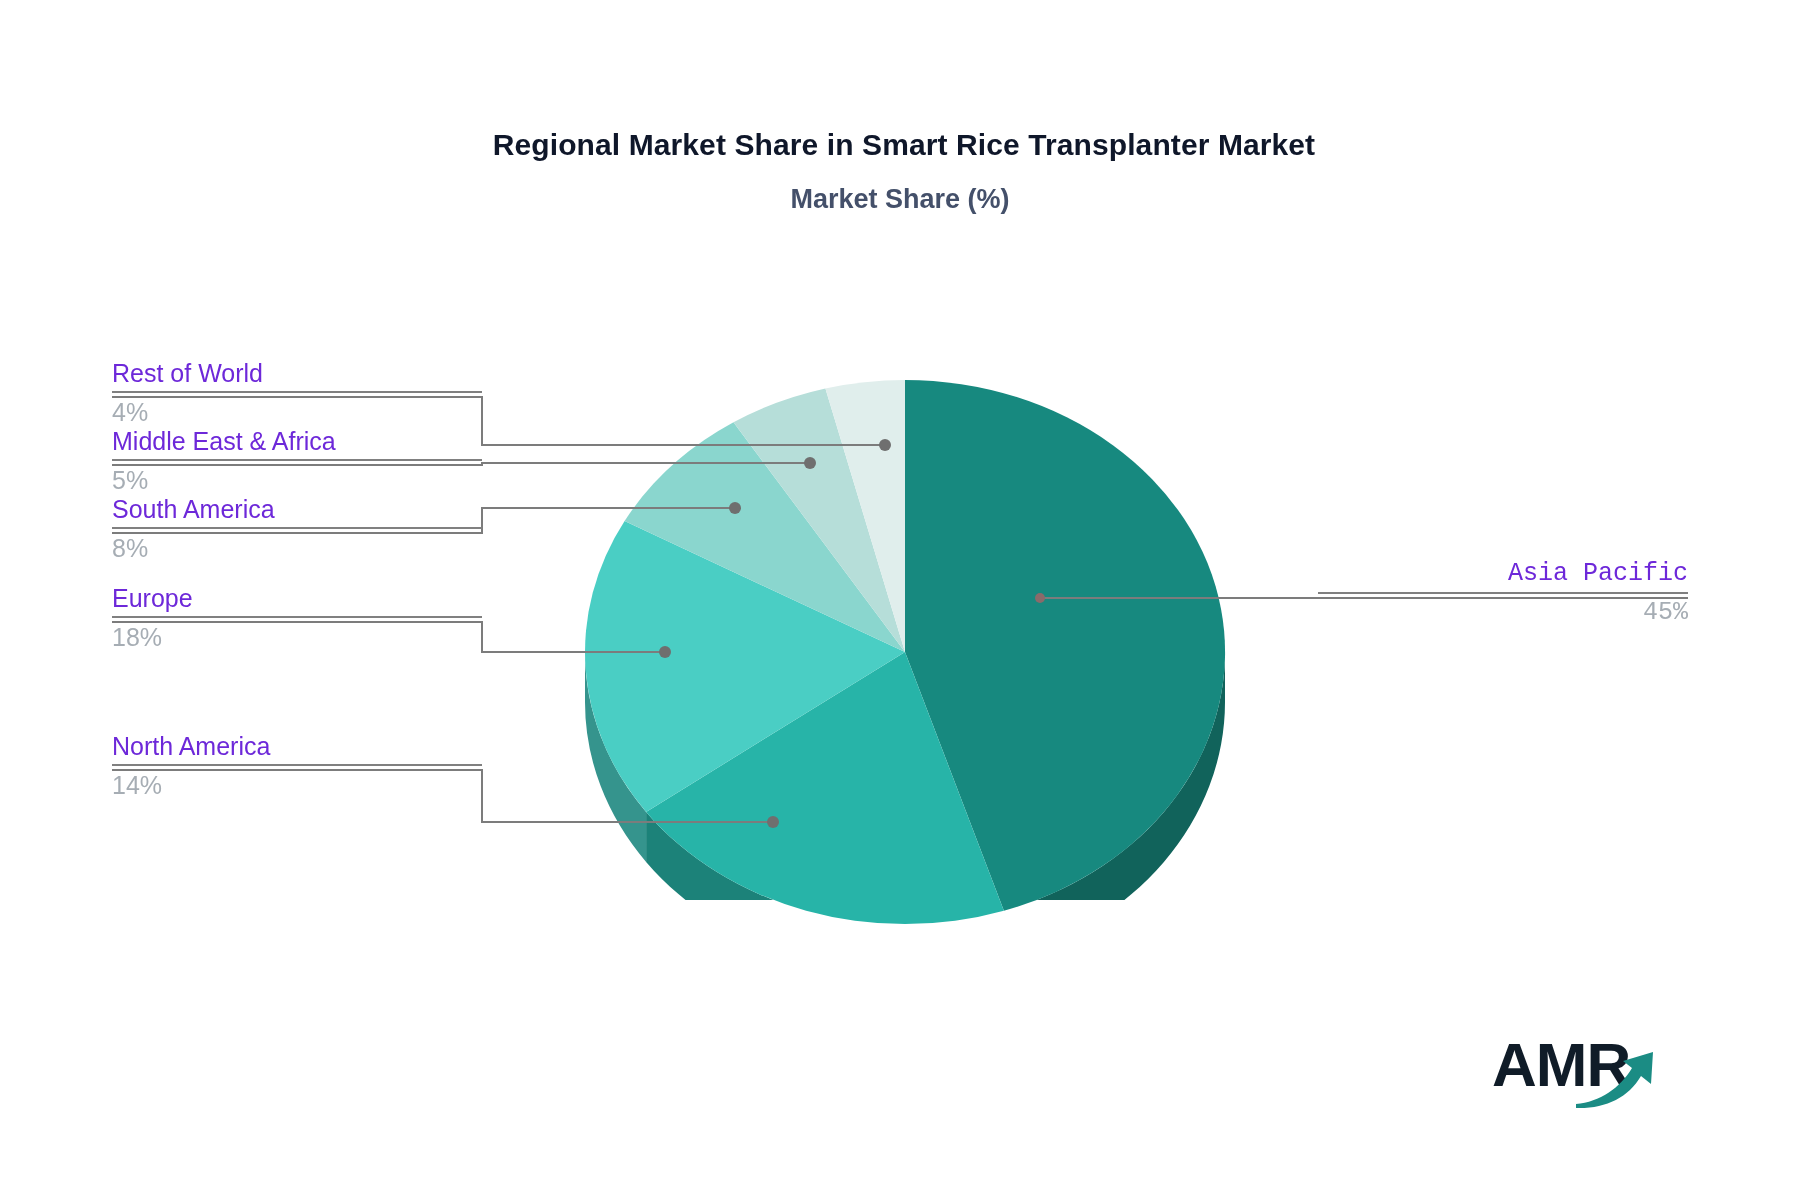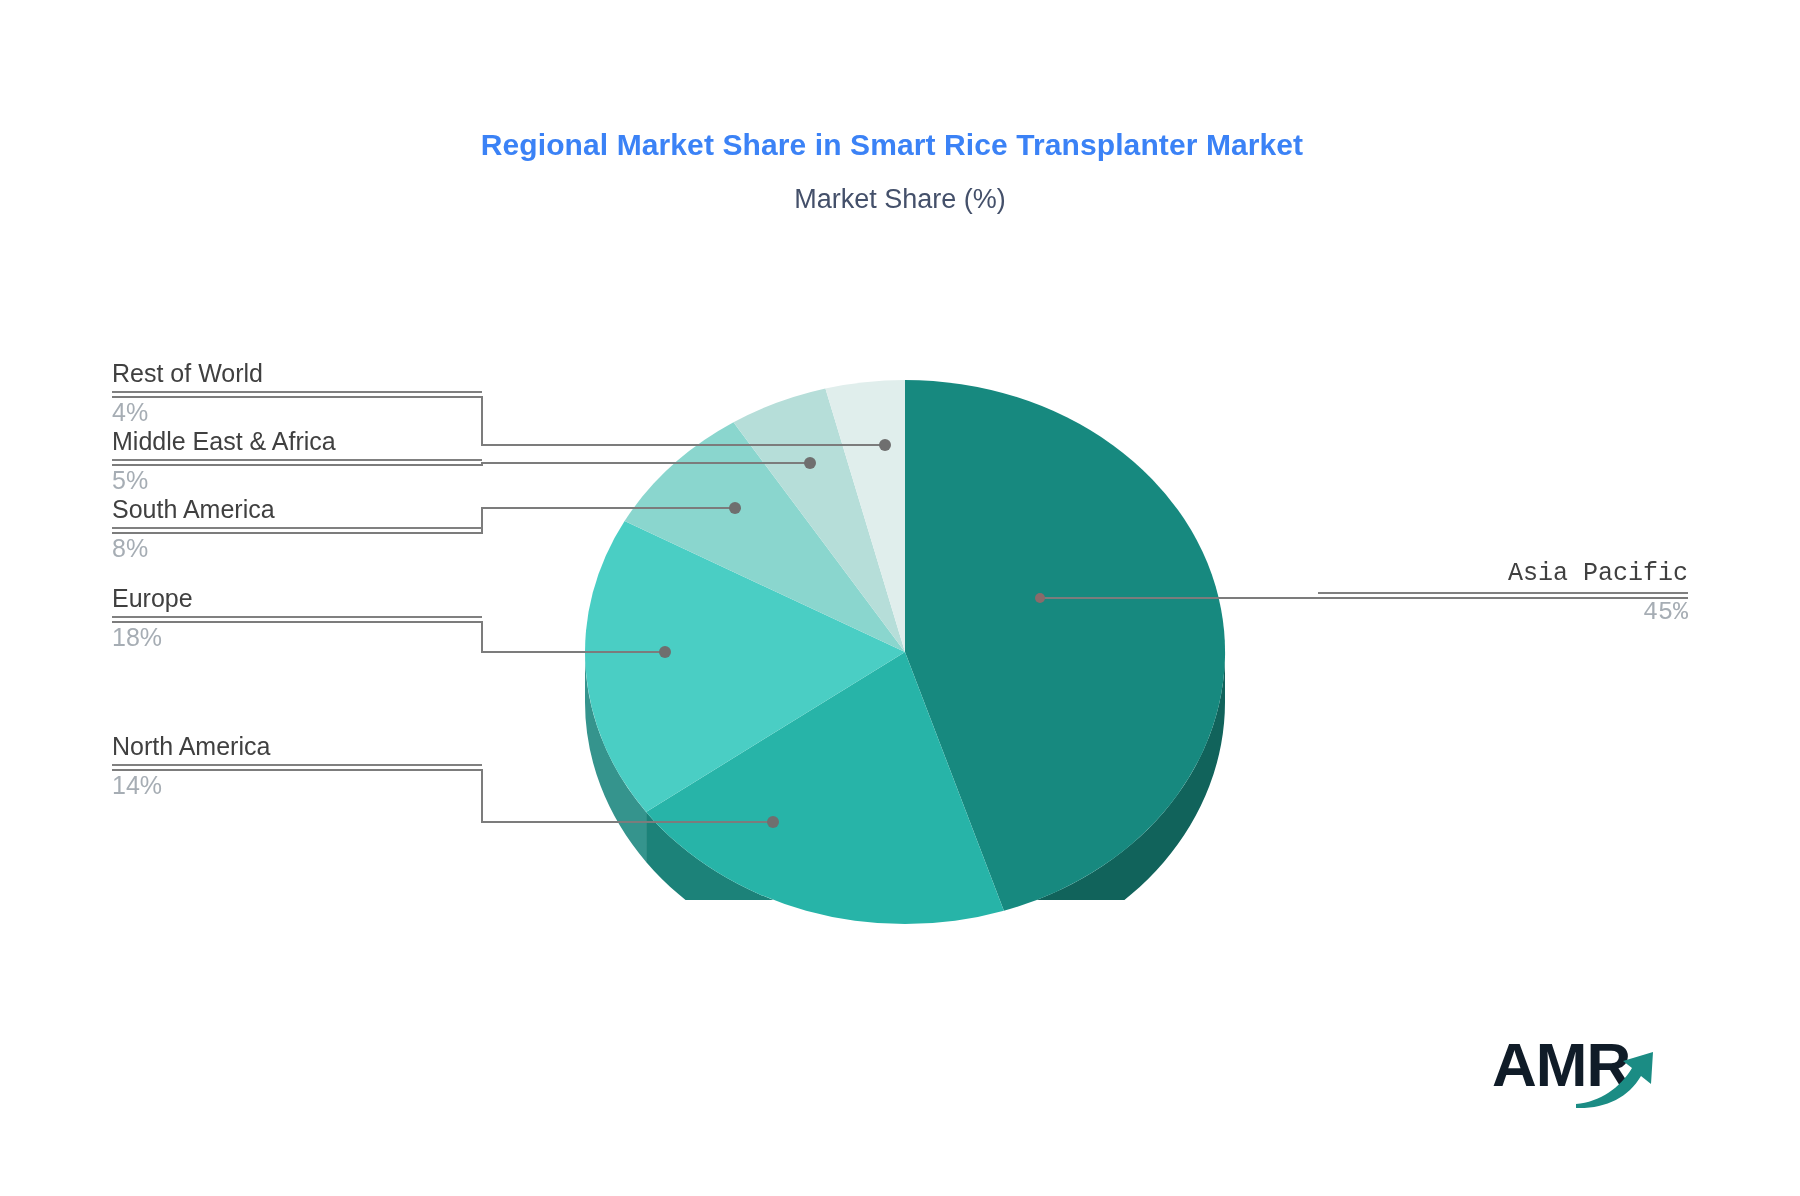--- a/index.html
+++ b/index.html
@@ -6,36 +6,36 @@
   body{
     width:1800px;height:1196px;
     background:#ffffff;
     font-family:"Liberation Sans", sans-serif;
     overflow:hidden;
     position:relative;
   }
   #stage{position:absolute;left:0;top:0;width:1800px;height:1196px;}
 
   .title{
-    position:absolute;left:4px;top:128px;width:1776px;
+    position:absolute;left:16px;top:128px;width:1776px;
     text-align:center;
-    font-size:30px;font-weight:bold;color:#3b82f6;
+    font-size:30px;font-weight:bold;color:#0f172a;
     letter-spacing:.1px;
   }
   .subtitle{
     position:absolute;left:0;top:184px;width:1800px;
     text-align:center;
-    font-size:27px;font-weight:normal;color:#44506a;
+    font-size:27px;font-weight:bold;color:#44506a;
   }
 
   svg.chart{position:absolute;left:0;top:0;width:1800px;height:1196px;}
 
   .lbl{position:absolute;}
   .lbl .name{
-    font-size:25px;color:#404040;white-space:nowrap;
+    font-size:25px;color:#6d28d9;white-space:nowrap;
     line-height:30px;
   }
   .lbl .rule{
     height:2px;background:#808080;margin-top:3px;
   }
   .lbl .val{
     font-size:25px;color:#a6adb4;line-height:30px;margin-top:4px;
     white-space:nowrap;
   }
   .lbl.right{text-align:right;}

